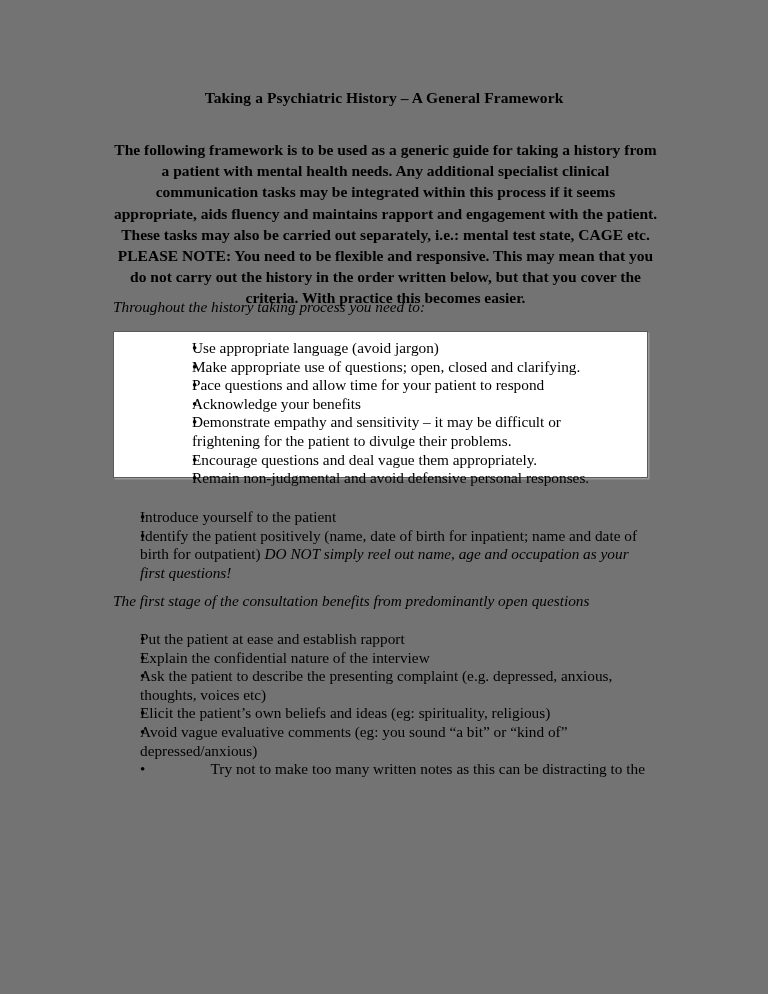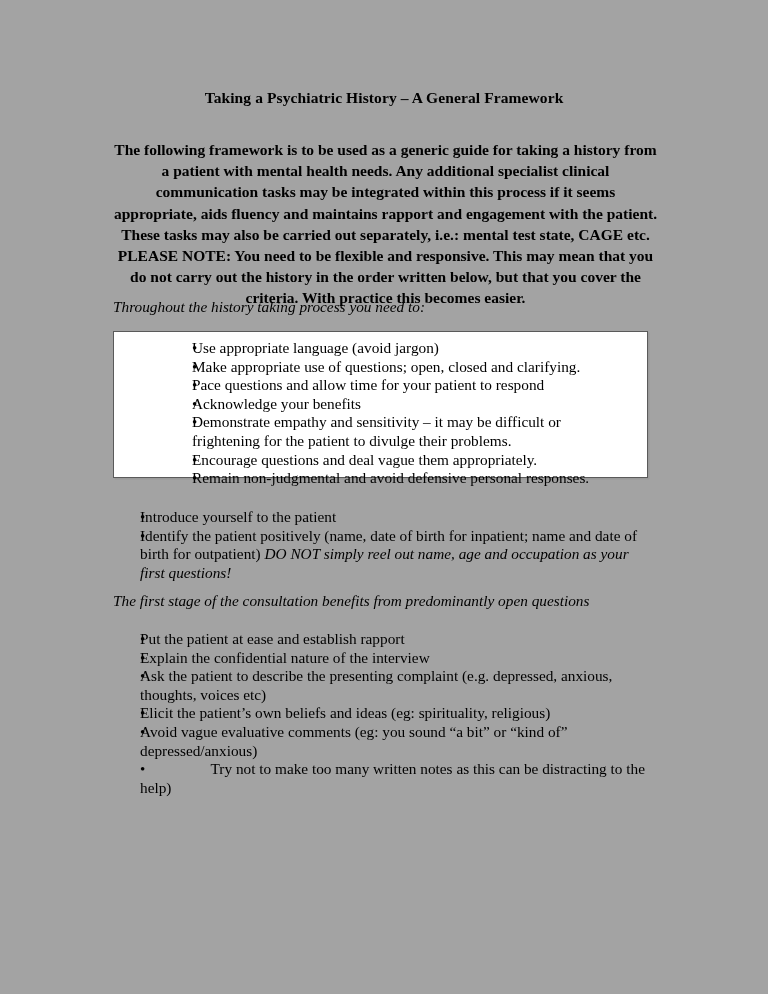--- a/index.html
+++ b/index.html
@@ -13,21 +13,21 @@
     position: relative;
     font-family: "Liberation Serif", "DejaVu Serif", serif;
     color: #000000;
     overflow: hidden;
   }
   .page {
     position: absolute;
     left: 0; top: 0;
     width: 768px;
     height: 994px;
-    background: #a3a3a3;
+    background: #737373;
   }
 
   
   .doc-title {
     position: absolute;
     left: 113px;
     top: 88px;
     width: 542px;
     text-align: center;
     font-weight: bold;
@@ -211,18 +211,17 @@
       <span class="btext">Elicit the patient’s own beliefs and ideas (eg: spirituality, religious)</span>
     </li>
     <li>
       <span class="bullet">•</span>
       <span class="btext">Avoid vague evaluative comments (eg: you sound “a bit” or “kind of” depressed/anxious)</span>
     </li>
     <li class="odd-indent">
       <span class="bullet">•</span>
       <span class="btext">
         <span class="line-1">Try not to make too many written notes as this can be distracting to the</span>
-        <span class="line-3">help)</span>
       </span>
     </li>
   </ul>
 
 </div>
 
 </body></html>

